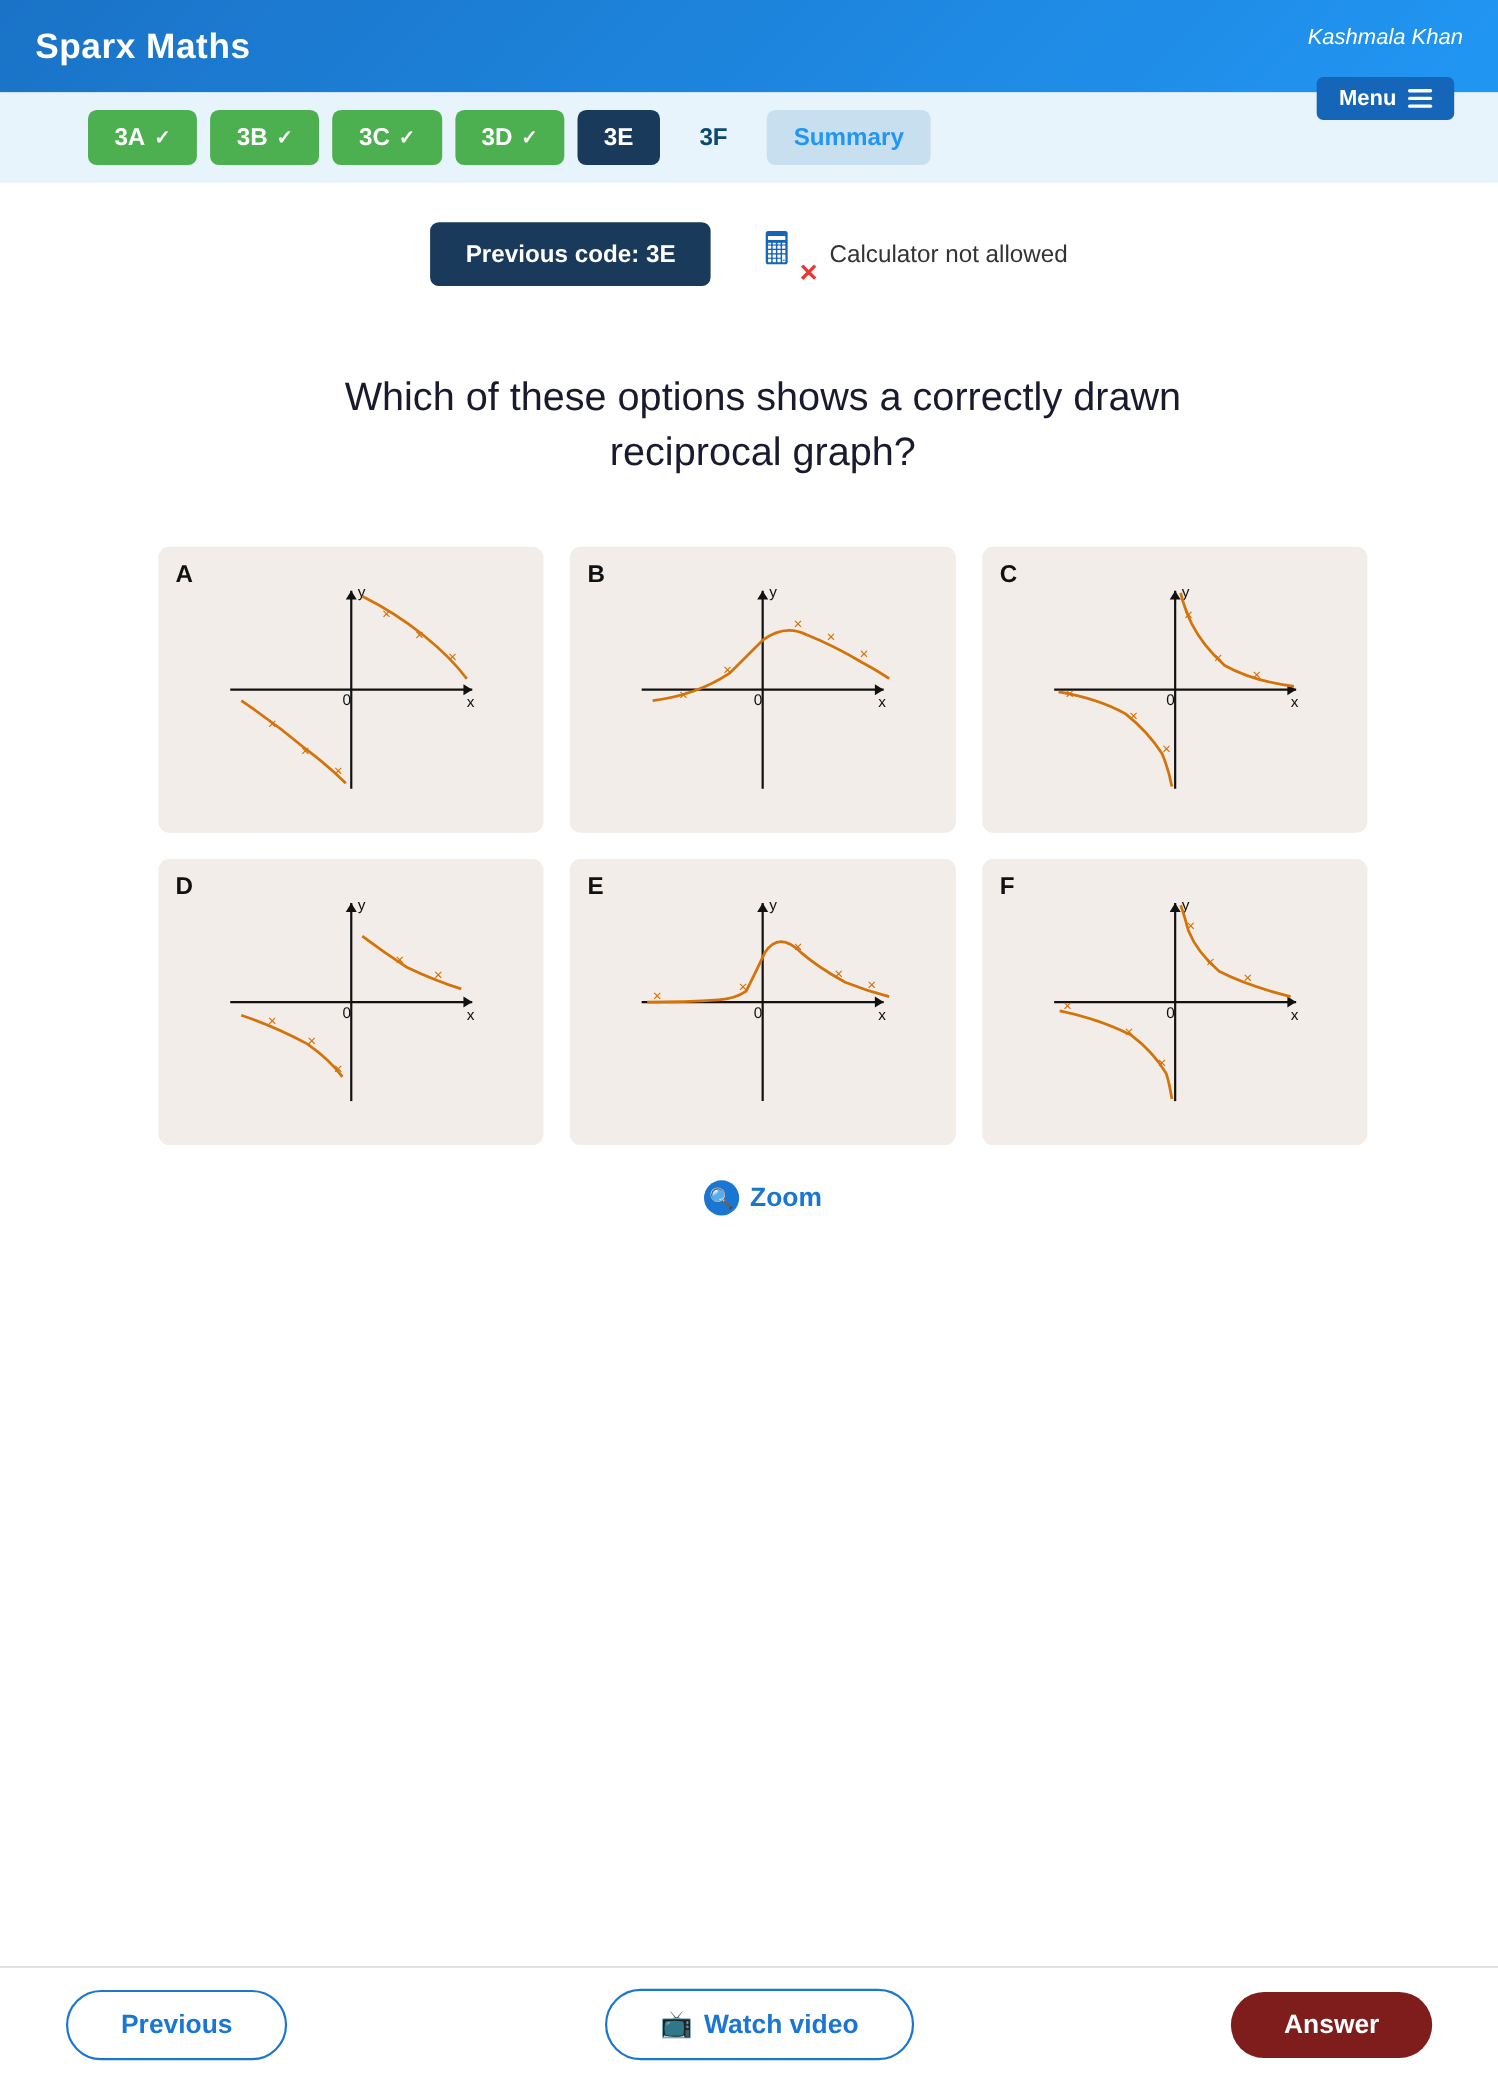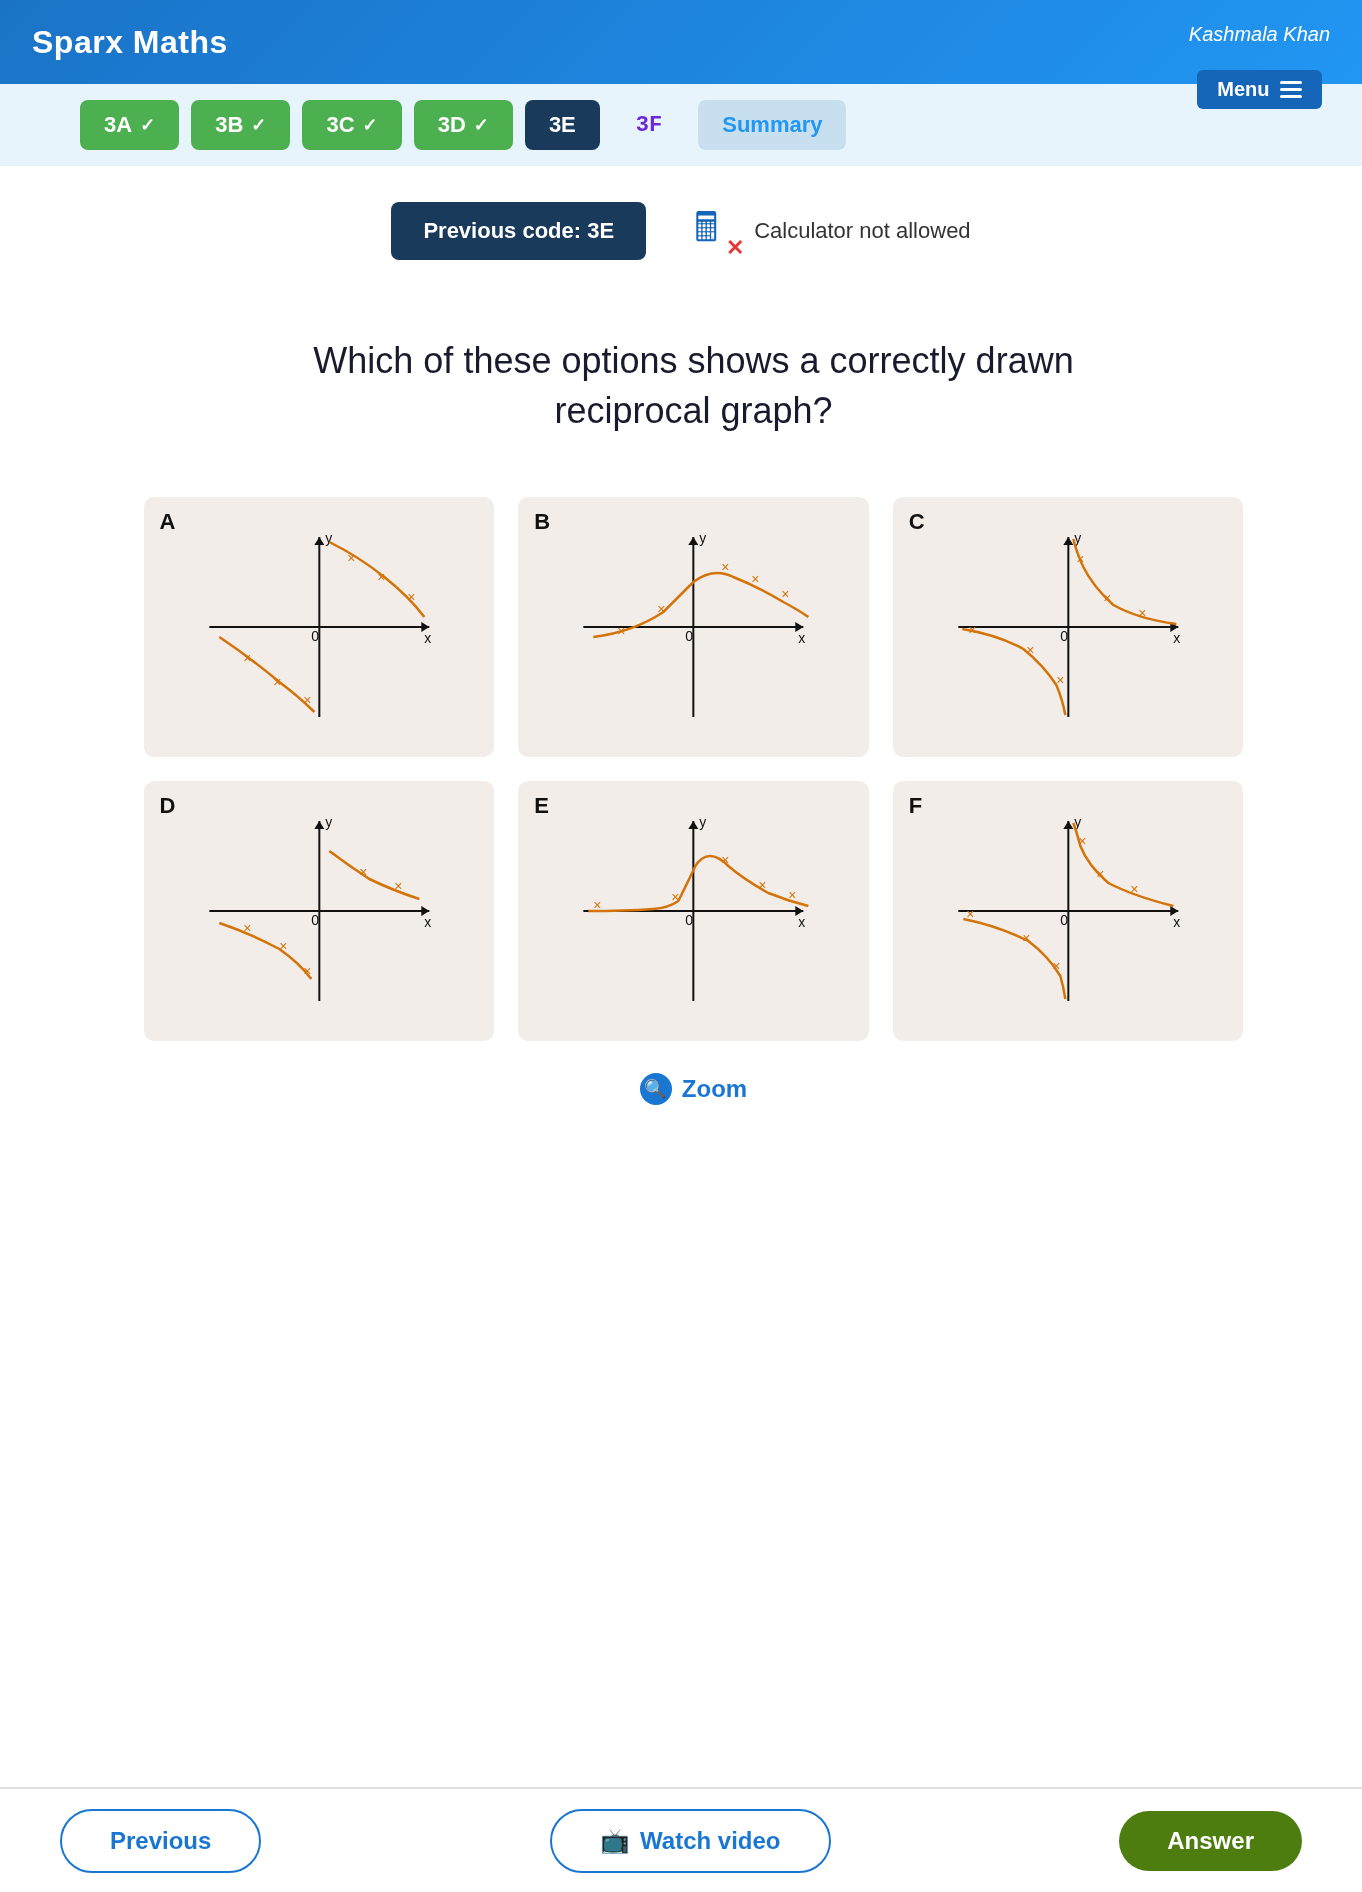--- a/index.html
+++ b/index.html
@@ -83,22 +83,21 @@
     .tab-completed {
       background: #4caf50;
       color: white;
     }
     .tab-active {
       background: #1a3a5c;
       color: white;
     }
     .tab-inactive {
       background: transparent;
-      color: #6d28d9;
-      font-family: Liberation Mono, monospace;
+      color: #0c4a6e;
     }
     .tab-summary {
       background: #c8dff0;
       color: #2196f3;
     }
     .check-icon { font-size: 18px; }
 
     
     .info-row {
       display: flex;
@@ -246,21 +245,21 @@
       font-weight: 600;
       cursor: pointer;
       border: 2px solid #1976d2;
       background: white;
       color: #1976d2;
       display: flex;
       align-items: center;
       gap: 10px;
     }
     .bottom-btn-answer {
-      background: #4d7c0f;
+      background: #7f1d1d;
       color: white;
       border: none;
     }
     .bottom-btn-watch {
       display: flex;
       align-items: center;
       gap: 10px;
     }
   </style>
 </head>

